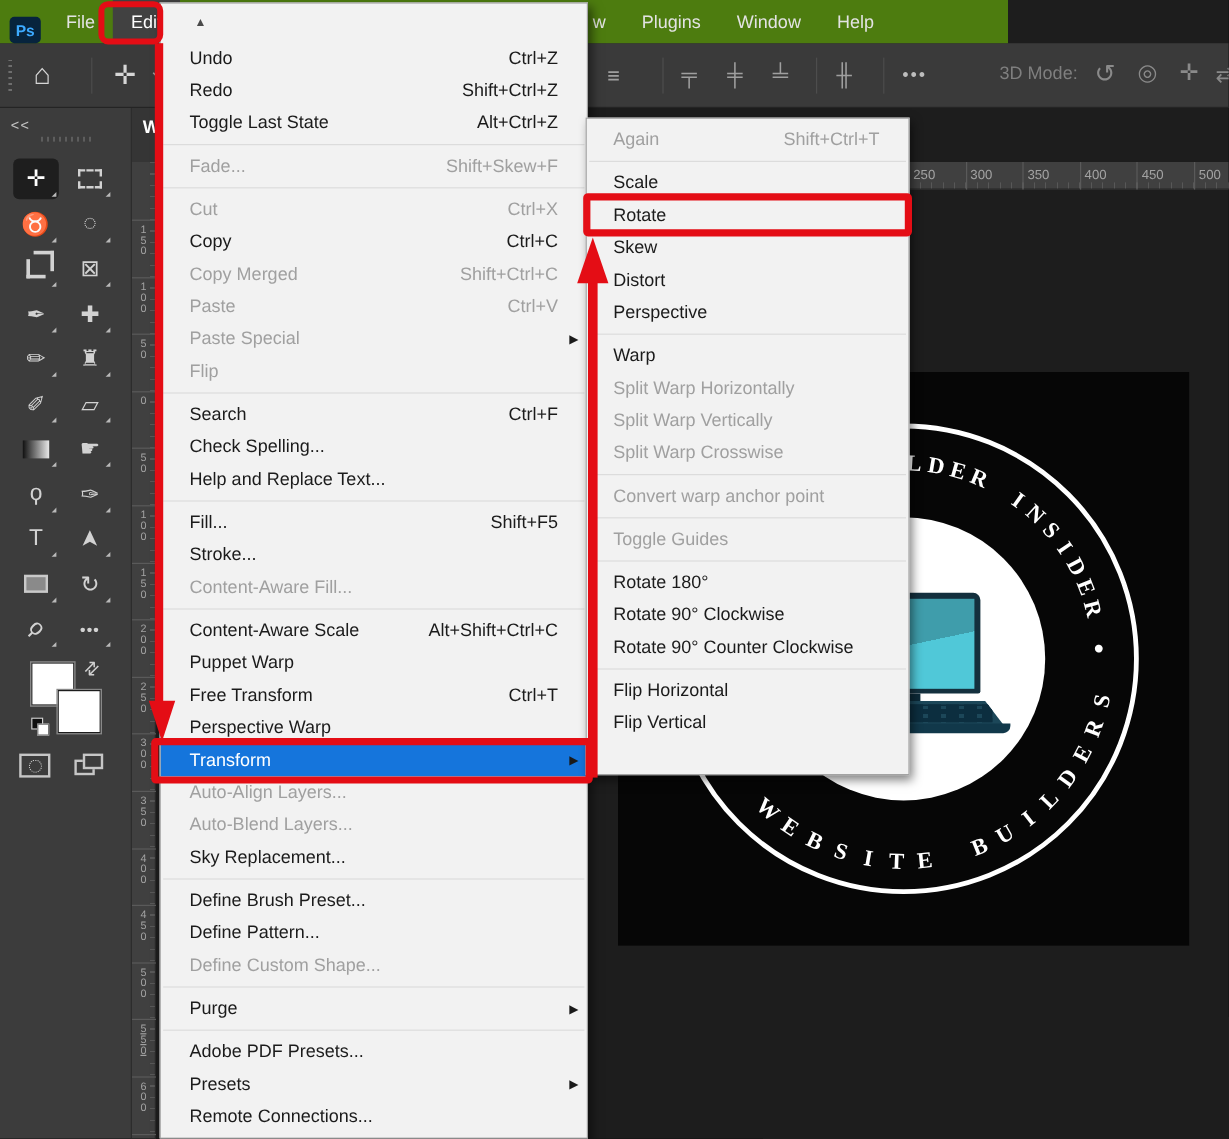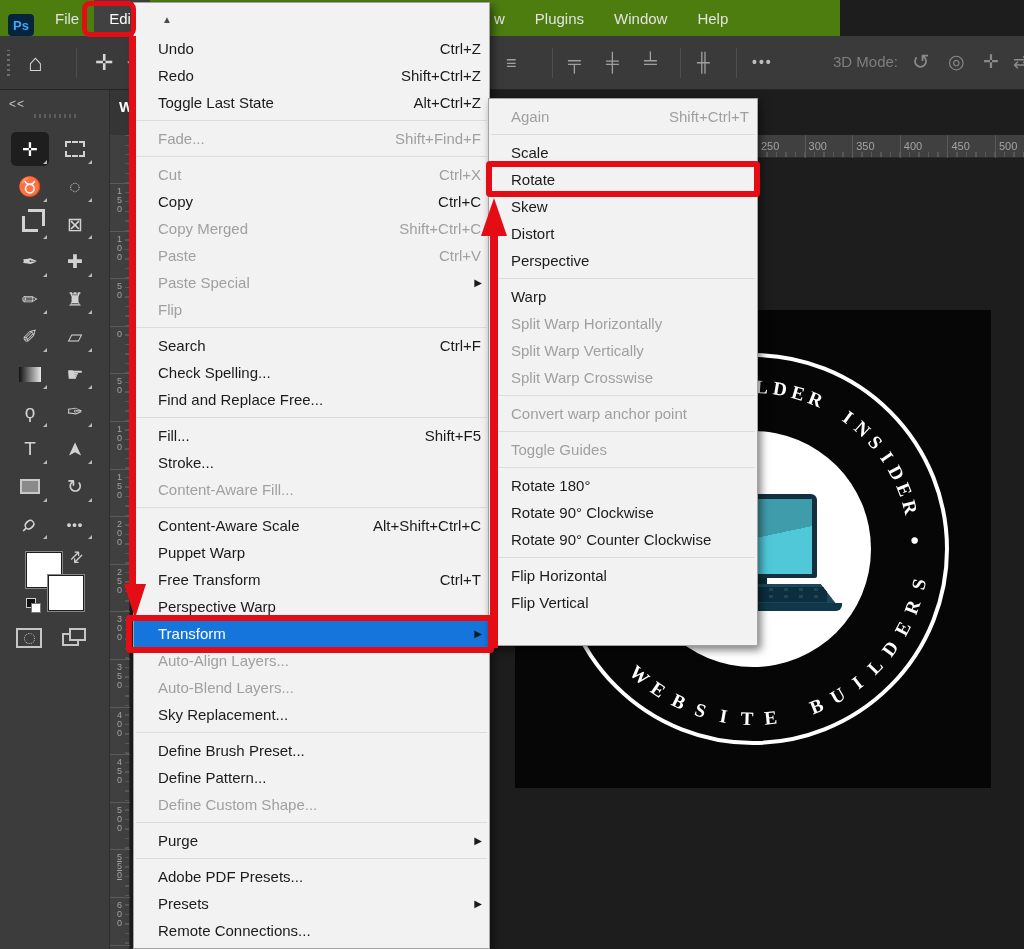--- a/index.html
+++ b/index.html
@@ -99,21 +99,21 @@
                  repeating-linear-gradient(0deg,#0c2e3f 0 4px,transparent 4px 7px)}
   #lap-lip{position:absolute;left:155px;top:293px;width:172px;height:8px;background:#11384a;border-radius:0 0 6px 6px}
 
   
   .menupanel{position:absolute;background:#f2f2f2;border:1px solid #a3a3a3;box-shadow:3px 4px 8px rgba(0,0,0,.5);
              z-index:5;font-size:15px;color:#1b1b1b}
   #edit-menu{left:133px;top:2px;width:357px;height:947px}
   #transform-submenu{left:488px;top:98px;width:270px;height:548px;padding-top:4px}
   #scrollrow{height:32px;display:flex;align-items:center}
   #scroll-up{margin-left:28px;font-size:10px;color:#4a4a4a}
-  .mi{height:27px;display:flex;align-items:center;padding:0 8px 0 24px;position:relative}
+  .mi{height:27px;display:flex;align-items:center;padding:0 24px 0 24px;position:relative}
   #transform-submenu .mi{padding-left:22px}
   .mi .sc{margin-left:auto}
   .mi.disabled{color:#a0a0a0}
   .mi.hl{background:#1575dc;color:#fff}
   .subarrow{position:absolute;right:7px;top:8px;font-size:10px;color:#1a1a1a}
   .msep{height:1px;background:#dcdcdc;margin:4px 2px}
 
   
   .redbox{position:absolute;border:6px solid #e40d15;border-radius:4px;z-index:9;pointer-events:none}
   #red-edit{left:82px;top:1px;width:54px;height:36px;border-width:5px;border-radius:8px}
@@ -378,21 +378,21 @@
           <span class="lbl">Redo</span>
           <span class="sc">Shift+Ctrl+Z</span>
         </div>
         <div class="mi">
           <span class="lbl">Toggle Last State</span>
           <span class="sc">Alt+Ctrl+Z</span>
         </div>
         <div class="msep"></div>
         <div class="mi disabled">
           <span class="lbl">Fade...</span>
-          <span class="sc">Shift+Find+F</span>
+          <span class="sc">Shift+Skew+F</span>
         </div>
         <div class="msep"></div>
         <div class="mi disabled">
           <span class="lbl">Cut</span>
           <span class="sc">Ctrl+X</span>
         </div>
         <div class="mi">
           <span class="lbl">Copy</span>
           <span class="sc">Ctrl+C</span>
         </div>
@@ -413,21 +413,21 @@
         </div>
         <div class="msep"></div>
         <div class="mi">
           <span class="lbl">Search</span>
           <span class="sc">Ctrl+F</span>
         </div>
         <div class="mi">
           <span class="lbl">Check Spelling...</span>
         </div>
         <div class="mi">
-          <span class="lbl">Find and Replace Free...</span>
+          <span class="lbl">Help and Replace Text...</span>
         </div>
         <div class="msep"></div>
         <div class="mi">
           <span class="lbl">Fill...</span>
           <span class="sc">Shift+F5</span>
         </div>
         <div class="mi">
           <span class="lbl">Stroke...</span>
         </div>
         <div class="mi disabled">

